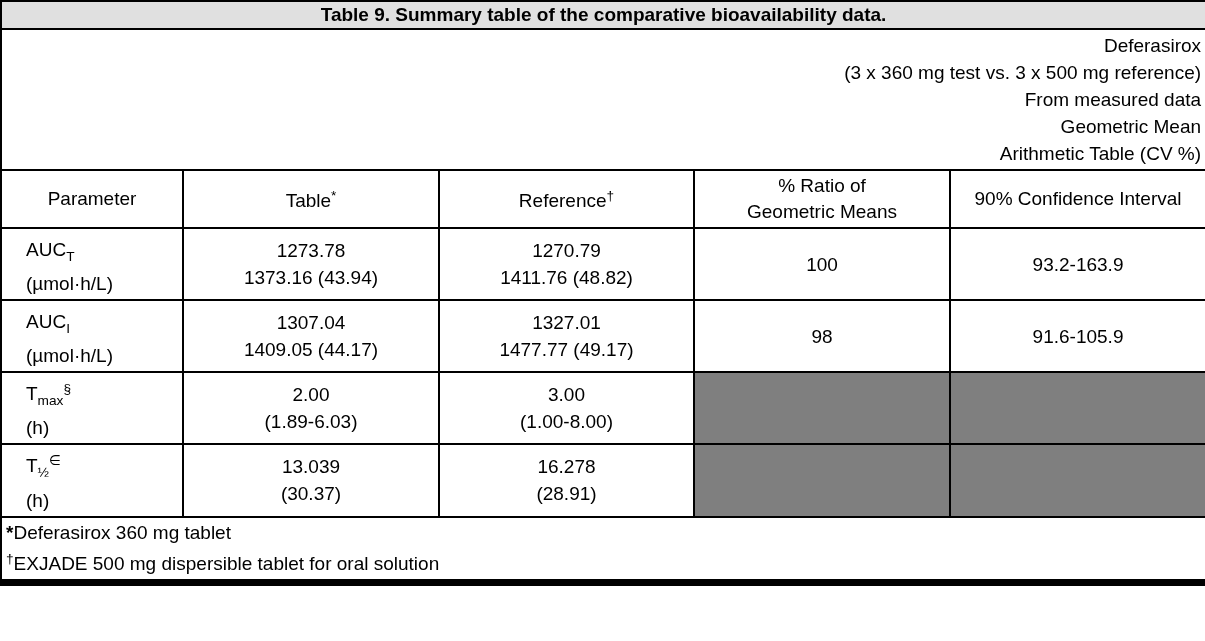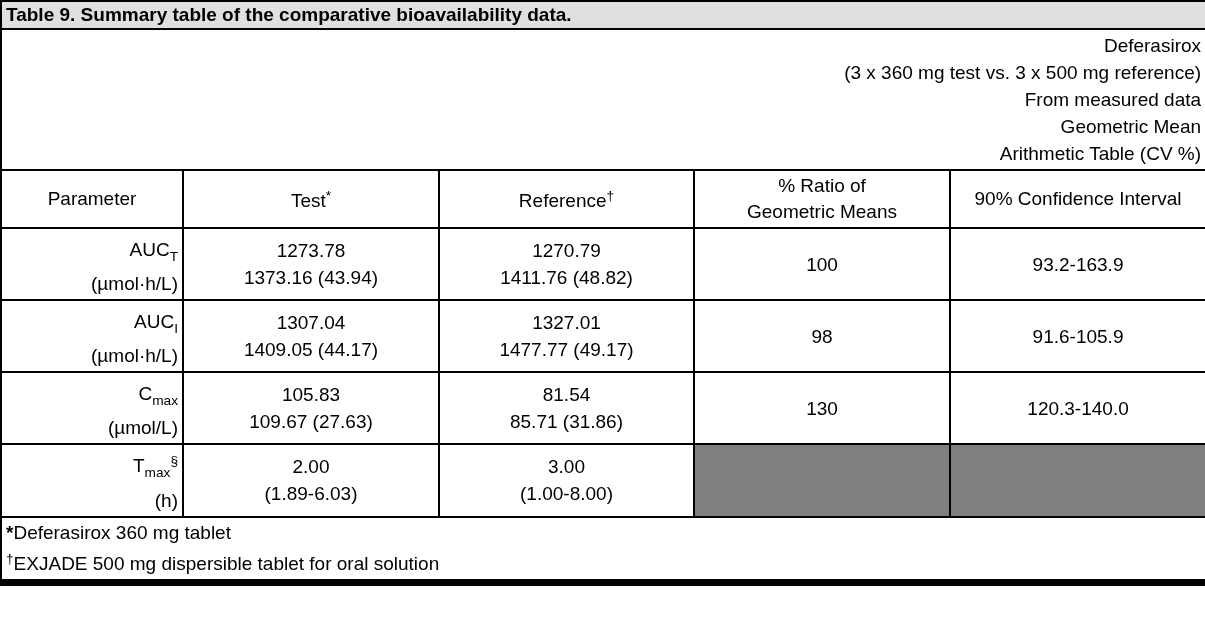--- a/index.html
+++ b/index.html
@@ -24,41 +24,41 @@
     border-bottom: 7px solid var(--border);
   }
   table.bio td {
     border: 2px solid var(--border);
     padding: 2px 4px;
     vertical-align: middle;
   }
   td.title-cell {
     background: var(--title-bg);
     font-weight: bold;
-    text-align: left;
+    text-align: center;
     padding: 3px 8px;
     height: 26px;
   }
   td.header-block {
     text-align: right;
     padding: 4px 0;
   }
   td.header-block div { line-height: 27px; }
   tr.colhead td {
     text-align: center;
     height: 58px;
     line-height: 26px;
   }
   tr.datarow td {
     text-align: center;
     height: 58px;
     line-height: 27px;
   }
   tr.datarow td.param {
-    text-align: right;
+    text-align: left;
     padding-left: 24px;
   }
   td.shaded { background: var(--shaded-cell); }
   sub { font-size: 72%; }
   sup { font-size: 72%; }
   td.footnotes {
     text-align: left;
     padding: 5px 8px 8px 8px;
   }
   td.footnotes div { line-height: 26px; }
@@ -86,21 +86,21 @@
       <div>Deferasirox</div>
       <div>(3 x 360 mg test vs. 3 x 500 mg reference)</div>
       <div>From measured data</div>
       <div>Geometric Mean</div>
       <div>Arithmetic Table (CV %)</div>
     </td>
   </tr>
 
   <tr class="colhead">
     <td>Parameter</td>
-    <td><span>Test</span><sup>*</sup></td>
+    <td><span>Table</span><sup>*</sup></td>
     <td><span>Reference</span><sup>†</sup></td>
     <td>
       <div>% Ratio of</div>
       <div>Geometric Means</div>
     </td>
     <td>90% Confidence Interval</td>
   </tr>
 
   <tr class="datarow">
     <td class="param">
@@ -129,54 +129,54 @@
       <div>1409.05 (44.17)</div>
     </td>
     <td>
       <div>1327.01</div>
       <div>1477.77 (49.17)</div>
     </td>
     <td>98</td>
     <td>91.6-105.9</td>
   </tr>
 
-  <tr class="datarow">
-    <td class="param">
-      <div><span>C</span><sub>max</sub><sup></sup></div>
-      <div>(µmol/L)</div>
-    </td>
-    <td>
-      <div>105.83</div>
-      <div>109.67 (27.63)</div>
-    </td>
-    <td>
-      <div>81.54</div>
-      <div>85.71 (31.86)</div>
-    </td>
-    <td>130</td>
-    <td>120.3-140.0</td>
-  </tr>
 
   <tr class="datarow">
     <td class="param">
       <div><span>T</span><sub>max</sub><sup>§</sup></div>
       <div>(h)</div>
     </td>
     <td>
       <div>2.00</div>
       <div>(1.89-6.03)</div>
     </td>
     <td>
       <div>3.00</div>
       <div>(1.00-8.00)</div>
     </td>
     <td class="shaded"></td>
     <td class="shaded"></td>
   </tr>
 
+  <tr class="datarow">
+    <td class="param">
+      <div><span>T</span><sub>½</sub><sup>∈</sup></div>
+      <div>(h)</div>
+    </td>
+    <td>
+      <div>13.039</div>
+      <div>(30.37)</div>
+    </td>
+    <td>
+      <div>16.278</div>
+      <div>(28.91)</div>
+    </td>
+    <td class="shaded"></td>
+    <td class="shaded"></td>
+  </tr>
 
   <tr>
     <td class="footnotes" colspan="5">
       <div><span class="fn-marker-bold">*</span><span>Deferasirox 360 mg tablet</span></div>
       <div><sup>†</sup><span>EXJADE 500 mg dispersible tablet for oral solution</span></div>
 
     </td>
   </tr>
 </tbody>
   </table>

